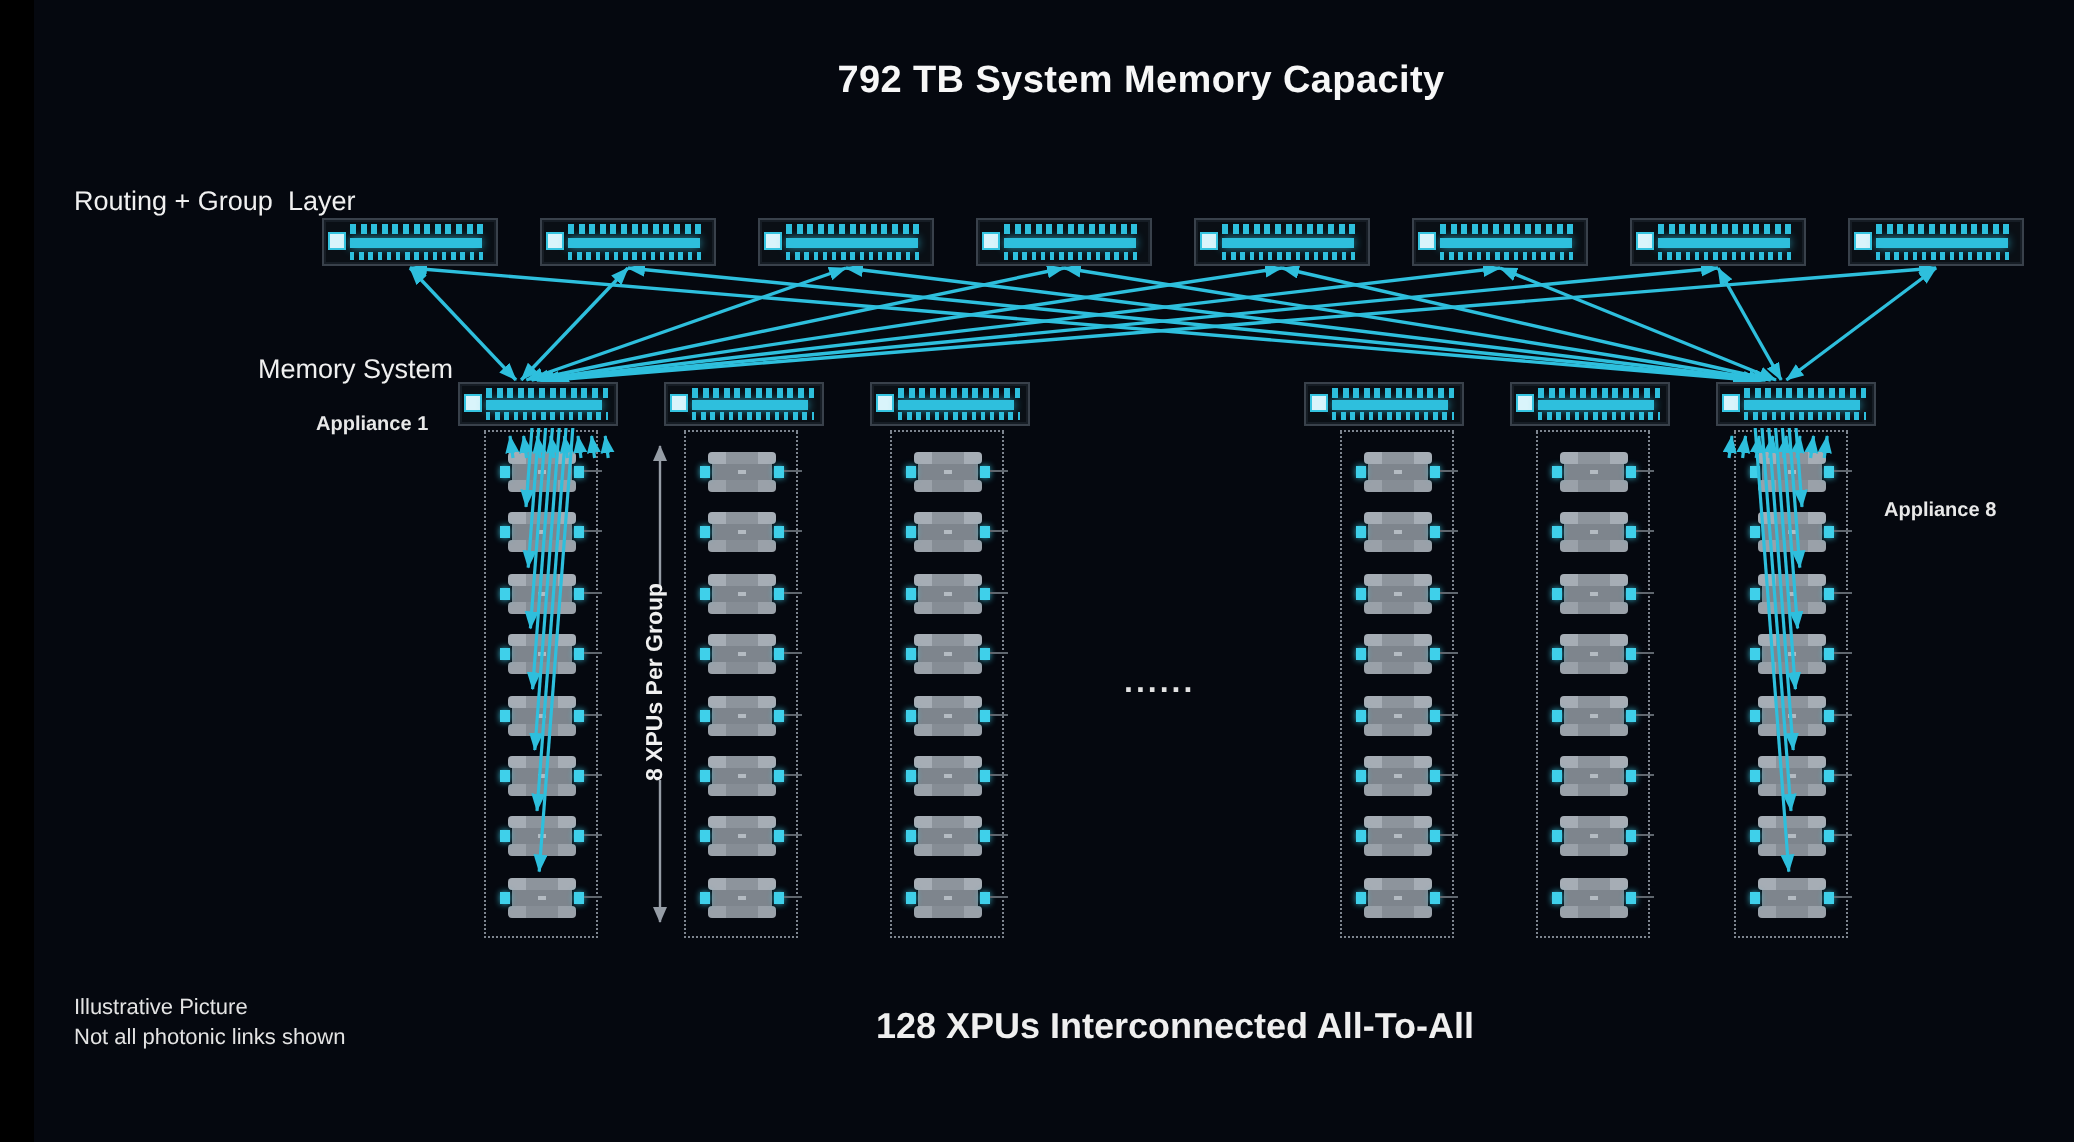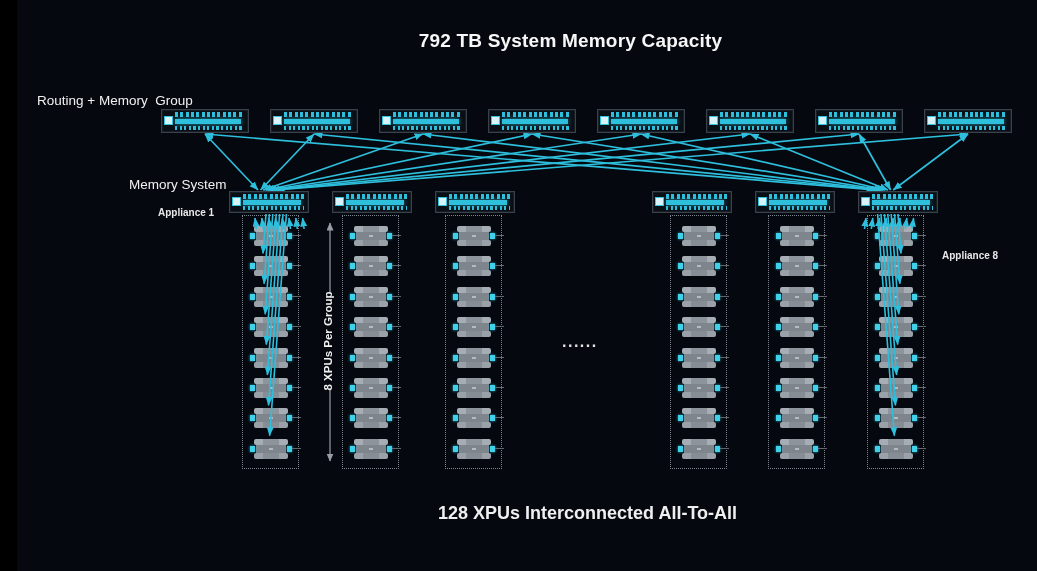--- a/index.html
+++ b/index.html
@@ -43,34 +43,38 @@
   
   svg.links{position:absolute;left:0;top:0;z-index:3;pointer-events:none;}
 </style>
 </head>
 <body>
 
 <div class="stage">
 
   <div class="abs title">792 TB System Memory Capacity</div>
 
-  <div class="abs layer-label" style="left:20px;top:93px;">Routing + Memory  Group</div>
+  <div class="abs layer-label" style="left:20px;top:93px;">Routing + Group  Layer</div>
 
   <div class="abs layer-label" style="left:112px;top:177px;">Memory System</div>
 
   <div class="abs appliance-label" style="left:141px;top:207px;">Appliance 1</div>
 
   <div class="abs appliance-label" style="left:925px;top:250px;">Appliance 8</div>
 
   <div class="abs group-annotation">8 XPUs Per Group</div>
 
   <div class="abs ellipsis">......</div>
 
   <div class="abs footer-caption">128 XPUs Interconnected All-To-All</div>
 
+  <div class="abs footnote">
+    <div>Illustrative Picture</div>
+    <div>Not all photonic links shown</div>
+  </div>
 
   <svg class="links" width="1037" height="571">
     <defs>
       <marker id="arrE" markerUnits="userSpaceOnUse" markerWidth="10" markerHeight="8" refX="8.5" refY="3.5" orient="auto">
         <path d="M0,0L9,3.5L0,7Z" id="arrE-path" fill="#2ebfdd"></path>
       </marker>
       <marker id="arrS" markerUnits="userSpaceOnUse" markerWidth="10" markerHeight="8" refX="8.5" refY="3.5" orient="auto-start-reverse">
         <path d="M0,0L9,3.5L0,7Z" id="arrS-path" fill="#2ebfdd"></path>
       </marker>
       <marker id="arrG" markerUnits="userSpaceOnUse" markerWidth="9" markerHeight="8" refX="7.5" refY="3.5" orient="auto">

